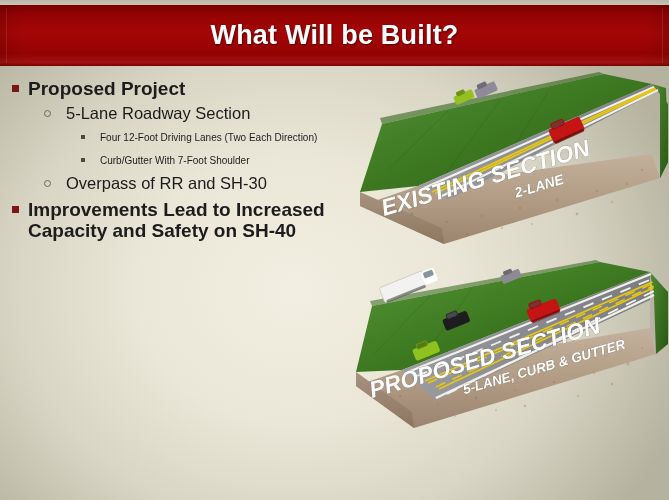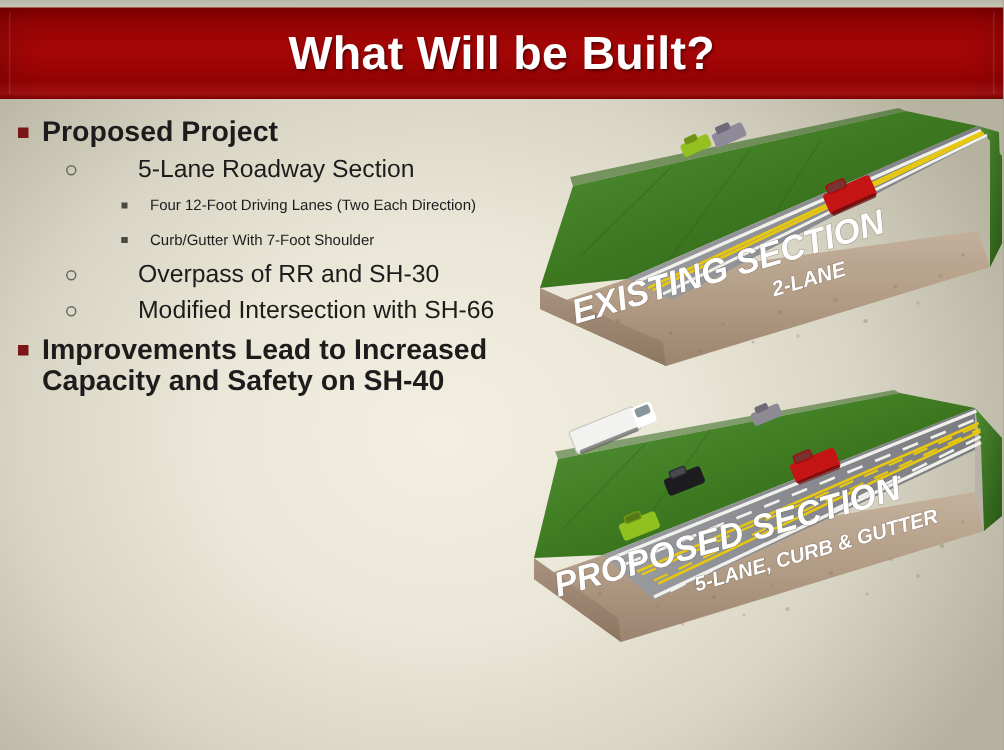--- a/index.html
+++ b/index.html
@@ -25,41 +25,41 @@
     display:flex;align-items:center;justify-content:center;
   }
   #title-banner:before{
     content:"";position:absolute;left:6px;right:6px;top:3px;bottom:3px;
     border-left:1px solid rgba(255,255,255,.10);
     border-right:1px solid rgba(255,255,255,.10);
     pointer-events:none;
   }
   #slide-title{
     position:relative;
-    color:#fff;font-size:31px;font-weight:bold;letter-spacing:.2px;
+    color:#fff;font-size:27px;font-weight:bold;letter-spacing:.2px;
     text-shadow:1px 1px 2px rgba(0,0,0,.45);
     white-space:nowrap;
   }
   
   #body{
     position:absolute;left:0;top:72px;width:360px;
   }
   ul.lvl{list-style:none;margin:0;padding:0;}
   li{position:relative;}
   .l1{
     padding-left:28px;margin-top:6px;
     font-size:19px;font-weight:bold;color:#1c1c1c;line-height:21px;
   }
   .l1 > .txt{display:block;}
   .l1 > .bl{
     position:absolute;left:12px;top:7px;width:7px;height:7px;
     background:#7b1616;
   }
   .l2{
-    padding-left:92px;margin-top:5px;
+    padding-left:66px;margin-top:5px;
     font-size:16.5px;font-weight:normal;color:#1c1c1c;line-height:19px;
   }
   .l2 > .bl{
     position:absolute;left:44px;top:6px;width:7px;height:7px;
     border:1.4px solid #6a6a60;border-radius:50%;background:transparent;
     box-sizing:border-box;
   }
   .l3{
     padding-left:100px;margin-top:6px;
     font-size:10px;font-weight:normal;color:#1c1c1c;line-height:17px;
@@ -116,24 +116,20 @@
         <span class="bl"></span>
         <span class="txt">Curb/Gutter With 7-Foot Shoulder</span>
       </li>
 
 
       <li class="l2">
         <span class="bl"></span>
         <span class="txt">Overpass of RR and SH-30</span>
       </li>
 
-      <li class="l2">
-        <span class="bl"></span>
-        <span class="txt">Modified Intersection with SH-66</span>
-      </li>
 
 
       <li class="l1">
         <span class="bl"></span>
         <span class="txt">Improvements Lead to Increased Capacity and Safety on SH-40</span>
       </li>
 
     </ul>
   </div>
 

